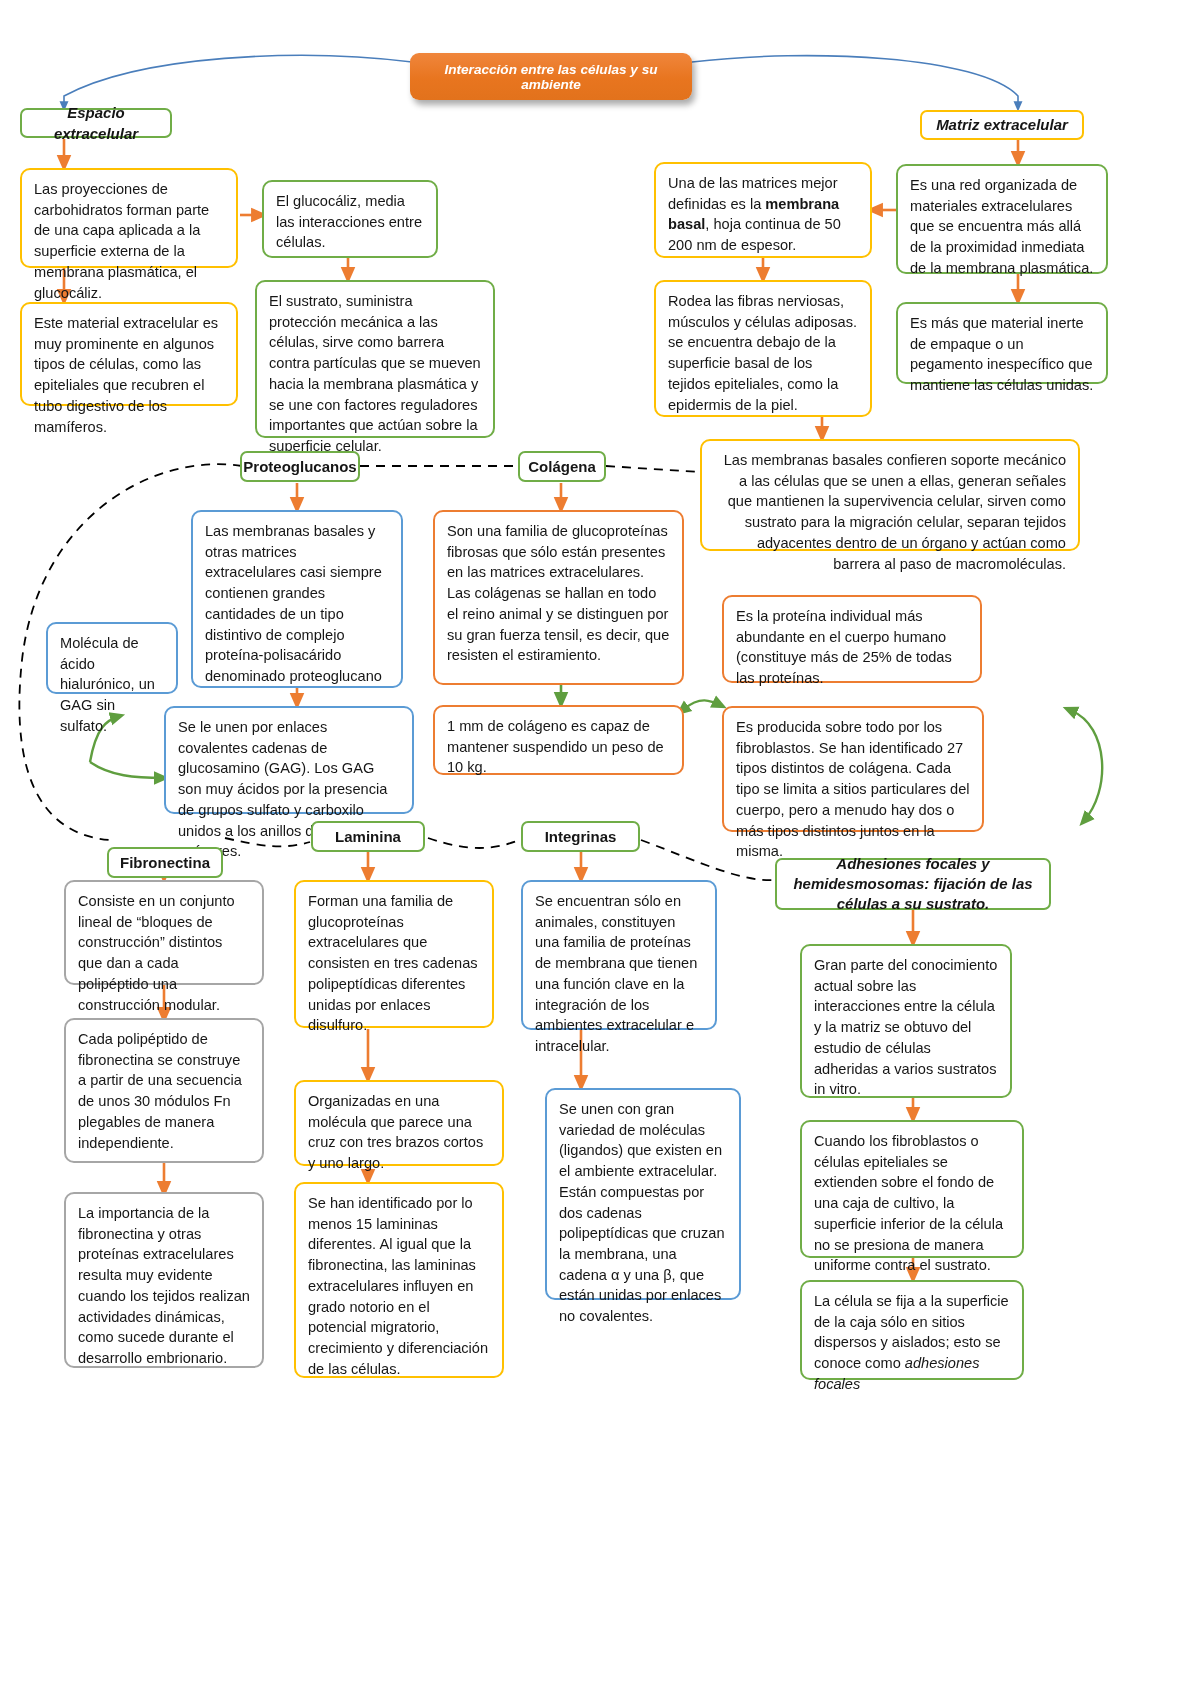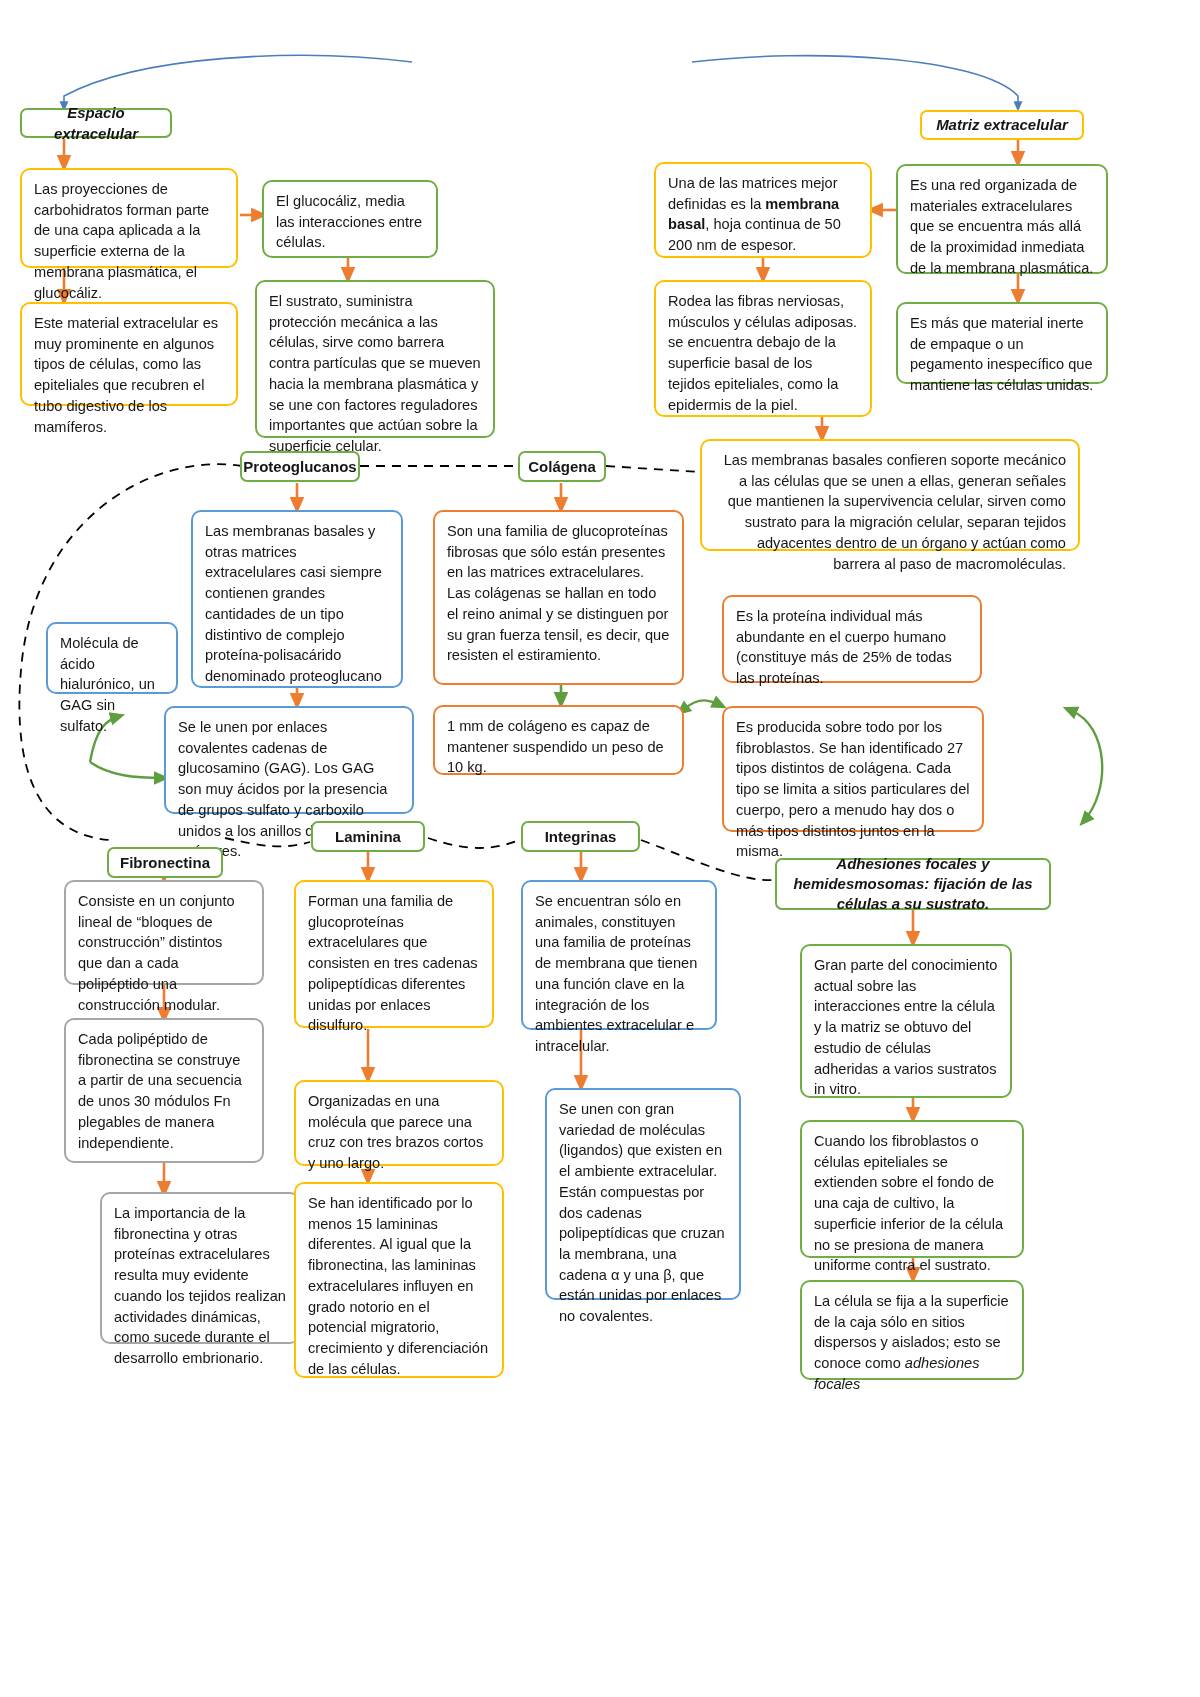--- a/index.html
+++ b/index.html
@@ -130,20 +130,21 @@
     <g fill="none" stroke="#000000" stroke-width="1.8" stroke-dasharray="9,7">
       <path d="M360,466 L518,466"></path>
       <path d="M606,466 L700,472"></path>
       <path d="M242,466 C150,452 38,520 22,660 C8,790 52,836 110,840"></path>
       <path d="M225,838 C260,846 282,850 310,842"></path>
       <path d="M428,838 C470,852 492,850 520,840"></path>
       <path d="M641,840 C700,862 740,882 775,880"></path>
     </g>
   </svg>
 
+  <div class="title-box">Interacción entre las células y su ambiente</div>
 
   <div class="node lbl ital b-green" style="left:20px;top:108px;width:152px;height:30px;">Espacio extracelular</div>
 
   <div class="node b-amber" style="left:20px;top:168px;width:218px;height:100px;">Las proyecciones de carbohidratos forman parte de una capa aplicada a la superficie externa de la membrana plasmática, el glucocáliz.</div>
 
   <div class="node b-amber" style="left:20px;top:302px;width:218px;height:104px;">Este material extracelular es muy prominente en algunos tipos de células, como las epiteliales que recubren el tubo digestivo de los mamíferos.</div>
 
   <div class="node b-green" style="left:262px;top:180px;width:176px;height:78px;">El glucocáliz, media las interacciones entre células.</div>
 
   <div class="node b-green" style="left:255px;top:280px;width:240px;height:158px;">El sustrato, suministra protección mecánica a las células, sirve como barrera contra partículas que se mueven hacia la membrana plasmática y se une con factores reguladores importantes que actúan sobre la superficie celular.</div>
@@ -177,21 +178,21 @@
   <div class="node b-orange" style="left:722px;top:595px;width:260px;height:88px;">Es la proteína individual más abundante en el cuerpo humano (constituye más de 25% de todas las proteínas.</div>
 
   <div class="node b-orange" style="left:722px;top:706px;width:262px;height:126px;">Es producida sobre todo por los fibroblastos.  Se han identificado 27 tipos distintos de colágena. Cada tipo se limita a sitios particulares del cuerpo, pero a menudo hay dos o más tipos distintos juntos en la misma.</div>
 
   <div class="node lbl b-green" style="left:107px;top:847px;width:116px;height:31px;">Fibronectina</div>
 
   <div class="node b-gray" style="left:64px;top:880px;width:200px;height:105px;">Consiste en un conjunto lineal de “bloques de construcción” distintos que dan a cada polipéptido una construcción modular.</div>
 
   <div class="node b-gray" style="left:64px;top:1018px;width:200px;height:145px;">Cada polipéptido de fibronectina se construye a partir de una secuencia de unos 30 módulos Fn plegables de manera independiente.</div>
 
-  <div class="node b-gray" style="left:64px;top:1192px;width:200px;height:152px;margin-left:36px;">La importancia de la fibronectina y otras proteínas extracelulares resulta muy evidente cuando los tejidos realizan actividades dinámicas, como sucede durante el desarrollo embrionario.</div>
+  <div class="node b-gray" style="left:64px;top:1192px;width:200px;height:176px;">La importancia de la fibronectina y otras proteínas extracelulares resulta muy evidente cuando los tejidos realizan actividades dinámicas, como sucede durante el desarrollo embrionario.</div>
 
   <div class="node lbl b-green" style="left:311px;top:821px;width:114px;height:31px;">Laminina</div>
 
   <div class="node b-amber" style="left:294px;top:880px;width:200px;height:148px;">Forman una familia de glucoproteínas extracelulares que consisten en tres cadenas polipeptídicas diferentes unidas por enlaces disulfuro.</div>
 
   <div class="node b-amber" style="left:294px;top:1080px;width:210px;height:86px;">Organizadas en una molécula que parece una cruz con tres brazos cortos y uno largo.</div>
 
   <div class="node b-amber" style="left:294px;top:1182px;width:210px;height:196px;">Se han identificado por lo menos 15 lamininas diferentes. Al igual que la fibronectina, las lamininas extracelulares influyen en grado notorio en el potencial migratorio, crecimiento y diferenciación de las células.</div>
 
   <div class="node lbl b-green" style="left:521px;top:821px;width:119px;height:31px;">Integrinas</div>

